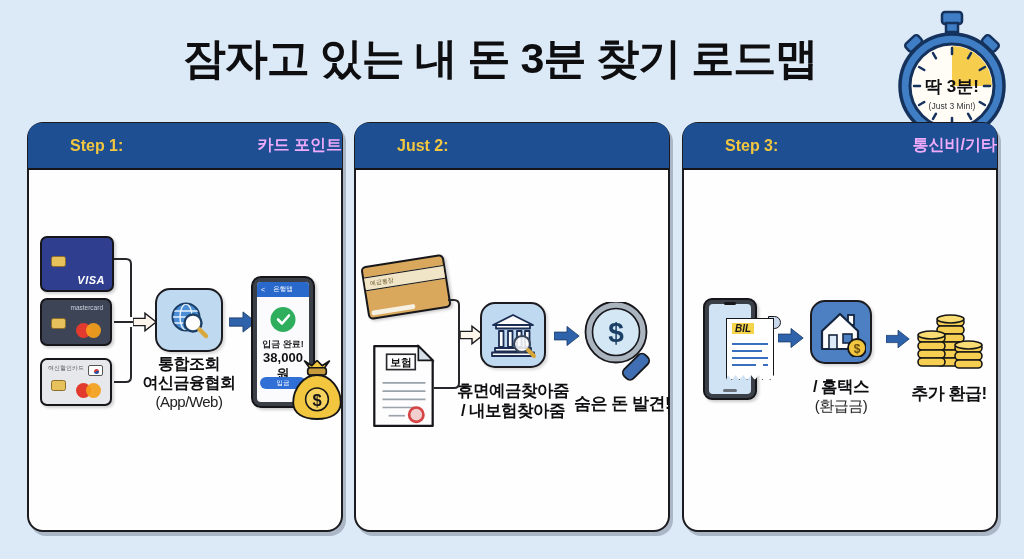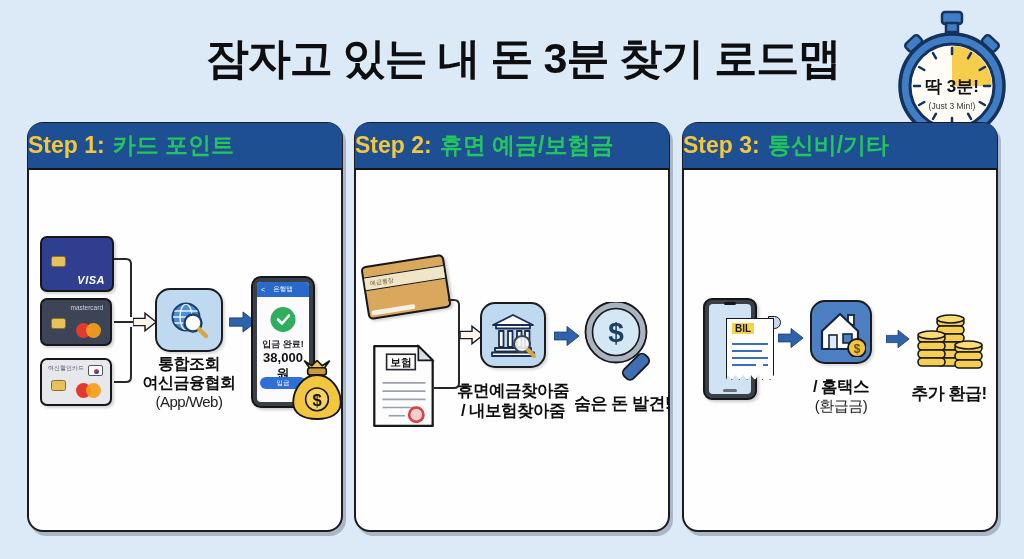--- a/index.html
+++ b/index.html
@@ -1,32 +1,32 @@
 <!DOCTYPE html>
 <html><head>
 <meta charset="utf-8">
 <style>
   * { margin:0; padding:0; box-sizing:border-box; }
   body { background:#b9cfe8; font-family:"Liberation Sans", sans-serif; }
   .stage { position:relative; width:1024px; height:559px; background:#dce9f6; overflow:hidden; }
 
   .title { position:absolute; left:0; top:30px; width:1000px; text-align:center;
-           font-size:43px; font-weight:900; color:#0e0e10; letter-spacing:-1px;margin-left:23px; }
+           font-size:43px; font-weight:900; color:#0e0e10; letter-spacing:-1px; }
 
   .stopwatch { position:absolute; left:890px; top:10px; width:124px; height:132px; }
 
   .panel { position:absolute; top:122px; width:316px; height:410px; background:#fefefe;
            border:2.5px solid #1c1c20; border-radius:16px;
            box-shadow:3px 4px 0 rgba(25,35,60,0.25); }
   .p1 { left:27px; } .p2 { left:354px; } .p3 { left:682px; }
   .panel-head { position:absolute; left:-1px; top:-1px; right:-1px; height:47px; background:#1e4f92;
                 border-bottom:2.5px solid #15151a; border-radius:13px 13px 0 0;
-                display:flex; align-items:center; justify-content:flex-start; gap:8px;
-                font-size:23px; font-weight:bold; }
-  .head-prefix { color:#f2c63f; } .head-title { color:#22c55e; }
+                display:flex; align-items:center; justify-content:space-between; gap:8px;
+                font-size:16px; font-weight:bold;padding-left:42px; }
+  .head-prefix { color:#f2c63f; } .head-title { color:#f0abfc; }
 
   .abs { position:absolute; }
 
   
   .ccard { position:absolute; border:2px solid #17171b; border-radius:7px;
            box-shadow:2px 2px 3px rgba(0,0,0,0.18); }
   .chip { position:absolute; left:9px; top:18px; width:15px; height:11px; background:#e7c15c;
           border:1px solid #8d6f2a; border-radius:2.5px; }
   .mc-circles { position:absolute; right:8px; bottom:6px; width:26px; height:15px; }
   .mc-circles i { position:absolute; top:0; width:15px; height:15px; border-radius:50%; display:block; }
@@ -71,21 +71,21 @@
   
   .passbook { position:absolute; background:#d9a85c; border:2px solid #17171b; border-radius:5px;
               transform:rotate(-9deg); box-shadow:2px 2px 3px rgba(0,0,0,0.2); }
   .pb-stripe { position:absolute; left:0; top:9px; width:100%; height:14px; background:#f0e5c6;
                border-top:1.5px solid #17171b; border-bottom:1.5px solid #17171b;
                font-size:6px; color:#6b5a2e; line-height:12px; padding-left:5px; }
   .pb-pages { position:absolute; left:2px; bottom:2px; width:55%; height:5px; background:#f6f1e3; border-radius:2px; }
 
   
   .receipt { position:absolute; background:#ffffff; border:1.8px solid #17171b; z-index:3;
-             clip-path:polygon(0 0,100% 0,100% 92%,92% 100%,84% 92%,76% 100%,68% 92%,60% 100%,52% 92%,44% 100%,36% 92%,28% 100%,20% 92%,12% 100%,4% 92%,0 100%); }
+             clip-path:polygon(0 0,100% 0,100% 92%,92% 100%,84% 92%,76% 100%,68% 92%,60% 100%,52% 92%,44% 100%,36% 92%,28% 100%,20% 92%,12% 100%,4% 92%,0 100%);font-style:italic; }
   .bil { position:absolute; left:5px; top:4px; font-size:10px; font-weight:900; color:#17171b;
          background:#f6d44a; padding:0 3px; }
   .r-line { position:absolute; left:5px; height:2px; background:#3a6fc0; }
   .r-curl { position:absolute; right:-7px; top:-2px; width:13px; height:13px; background:#c8d8ea;
             border:1.5px solid #17171b; border-radius:0 7px 7px 7px; z-index:2; }
 
   .phone3 { position:absolute; background:#3b4048; border:2px solid #15151a; border-radius:9px; padding:4px;
             box-shadow:2px 2px 3px rgba(0,0,0,0.2); }
   .phone3 .screen { width:100%; height:100%; background:#cfe3f4; border-radius:4px; position:relative; }
   .spk { position:absolute; left:50%; top:-2px; transform:translateX(-50%); width:12px; height:3px;
@@ -230,22 +230,21 @@
         <rect x="18" y="7.5" width="18" height="7" rx="2.5" fill="#c79a3b" stroke="#161616" stroke-width="1.6"></rect>
         <path d="M27,14.5 C14,14.5 4,28 4,41 C4,52 14,57 27,57 C40,57 50,52 50,41 C50,28 40,14.5 27,14.5 Z" fill="#f2c63f" stroke="#161616" stroke-width="1.8"></path>
         <circle cx="27" cy="38" r="11" fill="#f6d25e" stroke="#161616" stroke-width="1.5"></circle>
         <text x="27" y="44" text-anchor="middle" font-size="16" font-weight="bold" fill="#161616">$</text>
       </svg>
     </div>
   </div>
 
   <div class="panel p2">
     <div class="panel-head">
-      <span class="head-prefix">Step 2:</span>
-      <span class="head-title">휴면 예금/보험금</span>
+      <span class="head-prefix">Just 2:</span>
     </div>
 
     <div class="passbook" style="left:8px; top:136px; width:84px; height:54px;">
       <div class="pb-stripe">예금통장</div>
       <div class="pb-pages"></div>
     </div>
 
     <div class="abs" style="left:16px; top:220px;">
       <svg width="64" height="84" viewBox="0 0 62 82">
         <path d="M2,2 H45 L59,16 V80 H2 Z" fill="#fdfdfd" stroke="#17171b" stroke-width="2.2" stroke-linejoin="round"></path>

